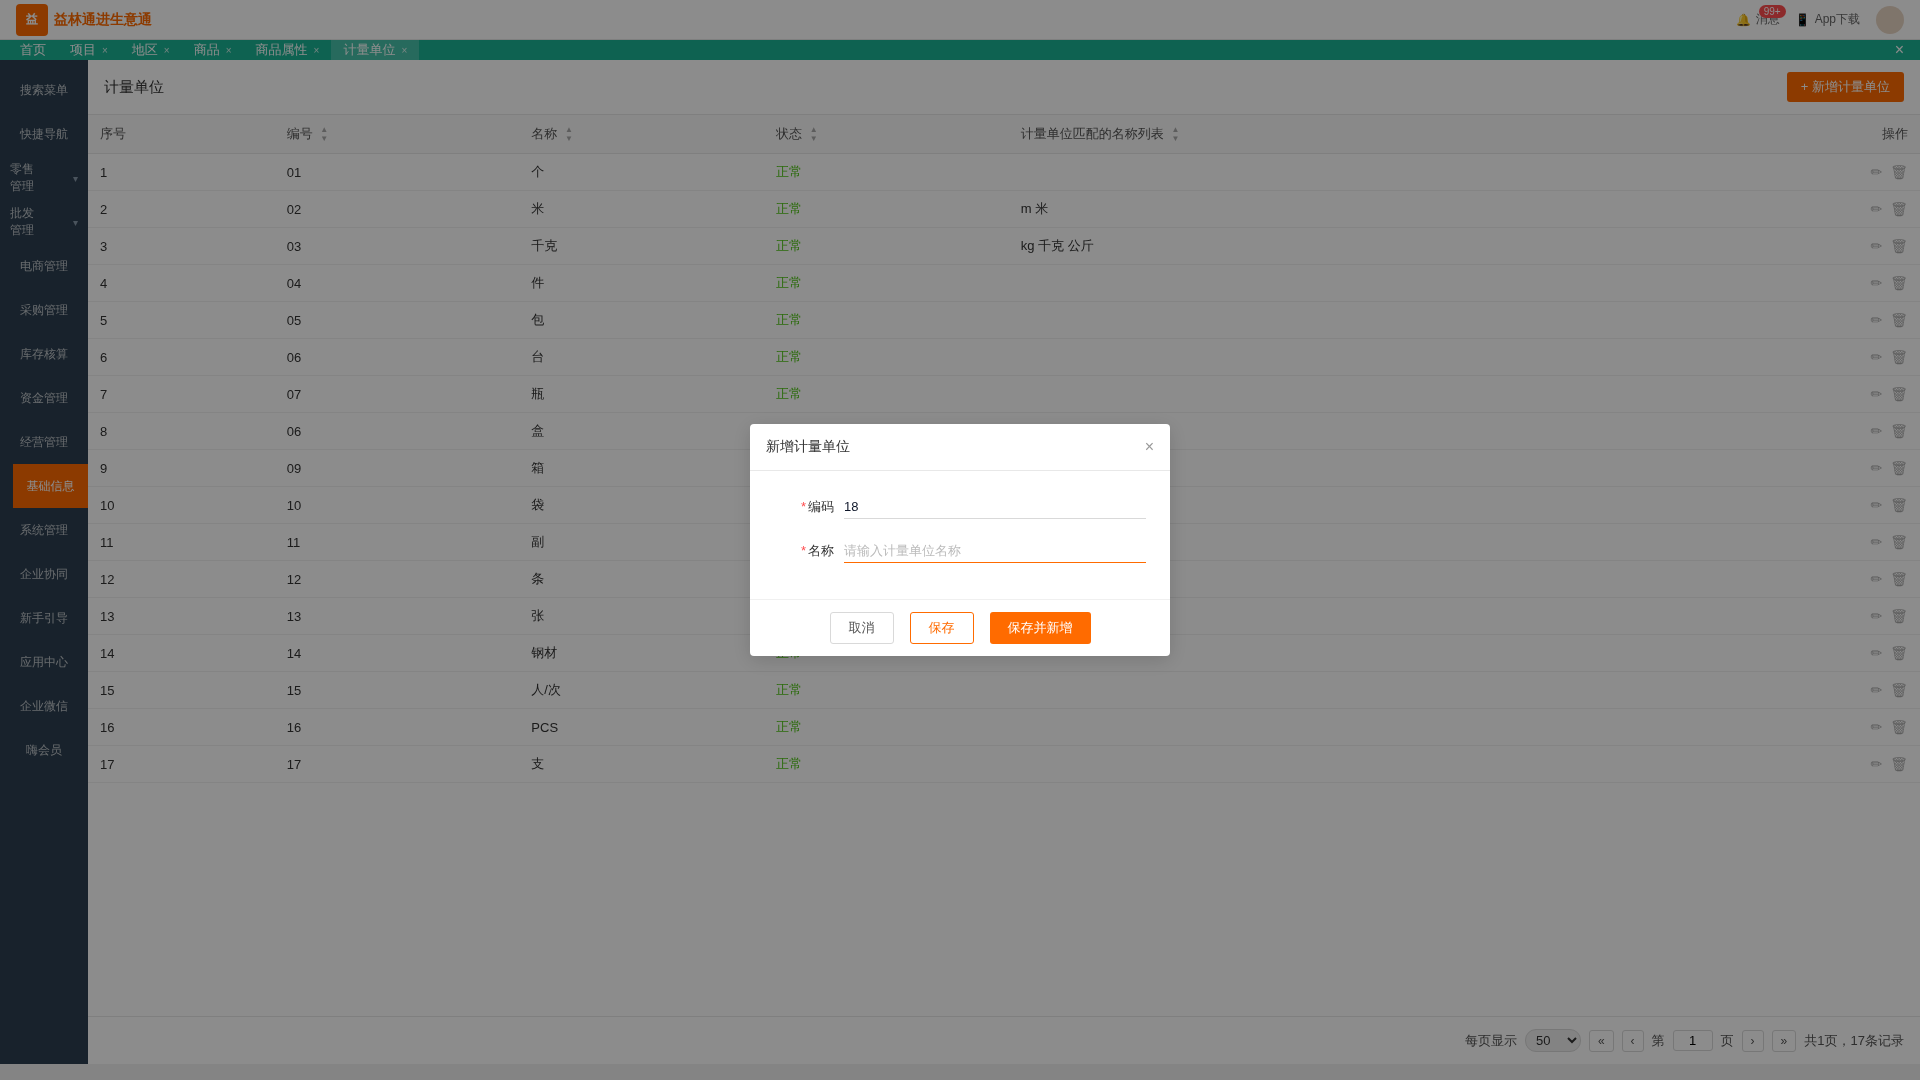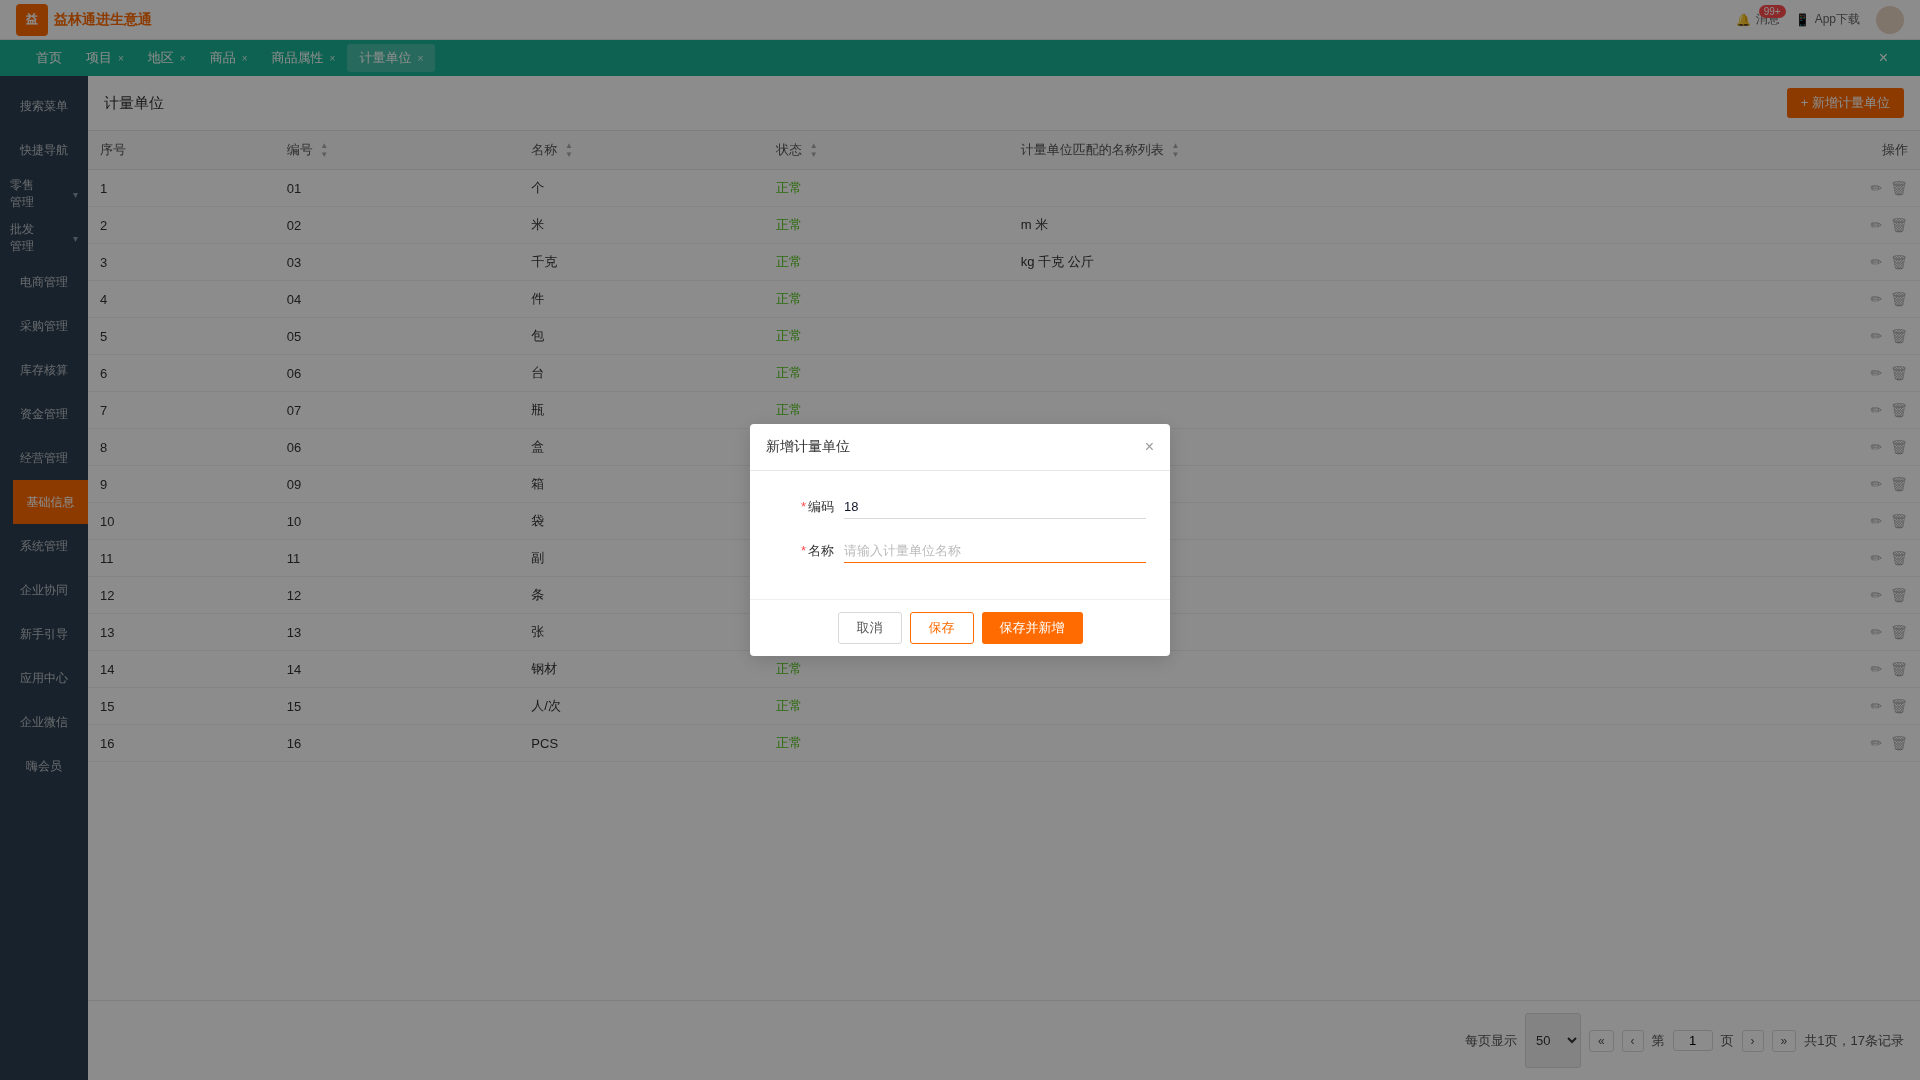--- a/index.html
+++ b/index.html
@@ -20,25 +20,25 @@
     .logo-icon { width: 32px; height: 32px; background: #ff6b00; border-radius: 4px; display: flex; align-items: center; justify-content: center; color: #fff; font-weight: bold; font-size: 12px; }
     .logo-text { color: #ff6b00; font-weight: bold; font-size: 14px; }
     .top-bar-right { display: flex; align-items: center; gap: 16px; }
     .notification-btn { position: relative; display: flex; align-items: center; gap: 4px; color: #666; font-size: 12px; cursor: pointer; }
     .badge { background: #ff4d4f; color: #fff; border-radius: 8px; padding: 1px 5px; font-size: 10px; position: absolute; top: -6px; right: -6px; }
     .app-download { display: flex; align-items: center; gap: 4px; color: #666; font-size: 12px; cursor: pointer; }
     .avatar { width: 28px; height: 28px; background: #e8d5c4; border-radius: 50%; }
 
     
     .tab-bar {
-      height: 36px;
+      height: 20px;
       background: #1ab394;
       display: flex;
       align-items: center;
-      padding: 0 24px;
+      padding: 0 8px;
       gap: 0;
     }
     .tab-item {
       height: 28px;
       padding: 0 12px;
       display: flex;
       align-items: center;
       gap: 6px;
       border-radius: 3px;
       color: #fff;
@@ -134,22 +134,22 @@
       align-items: center;
       justify-content: flex-end;
       gap: 8px;
       background: #fff;
       border-top: 1px solid #e8e8e8;
       font-size: 13px;
       color: #555;
     }
     .page-size-select {
       border: 1px solid #d9d9d9;
-      border-radius: 3px;
-      padding: 18px 6px;
+      border-radius: 11px;
+      padding: 2px 6px;
       font-size: 13px;
       color: #333;
     }
     .page-btn {
       border: 1px solid #d9d9d9;
       background: #fff;
       padding: 3px 8px;
       border-radius: 3px;
       cursor: pointer;
       color: #555;
@@ -213,21 +213,21 @@
       font-size: 13px;
       color: #0f172a;
       outline: none;
     }
     .form-input.focused { border-bottom-color: #ff6b00; }
     .form-input::placeholder { color: #bbb; }
     .modal-footer {
       padding: 12px 16px;
       display: flex;
       justify-content: center;
-      gap: 8px;
+      gap: 16px;
       border-top: 1px solid #f0f0f0;
     }
     .btn-cancel {
       border: 1px solid #d9d9d9;
       background: #fff;
       color: #555;
       padding: 6px 18px;
       border-radius: 3px;
       cursor: pointer;
       font-size: 13px;
@@ -601,20 +601,33 @@
       <td>PCS</td>
       <td><span class="status-normal">正常</span></td>
       <td></td>
       <td>
         <div class="action-icons">
           <span class="action-icon">✏</span>
           <span class="action-icon">🗑</span>
         </div>
       </td>
     </tr>
+            <tr>
+      <td>17</td>
+      <td>17</td>
+      <td>支</td>
+      <td><span class="status-normal">正常</span></td>
+      <td></td>
+      <td>
+        <div class="action-icons">
+          <span class="action-icon">✏</span>
+          <span class="action-icon">🗑</span>
+        </div>
+      </td>
+    </tr>
           </tbody>
       </table>
     </div>
 
     <div class="pagination">
       <span>每页显示</span>
       <select class="page-size-select">
         <option>50</option>
         <option>10</option>
         <option>20</option>

